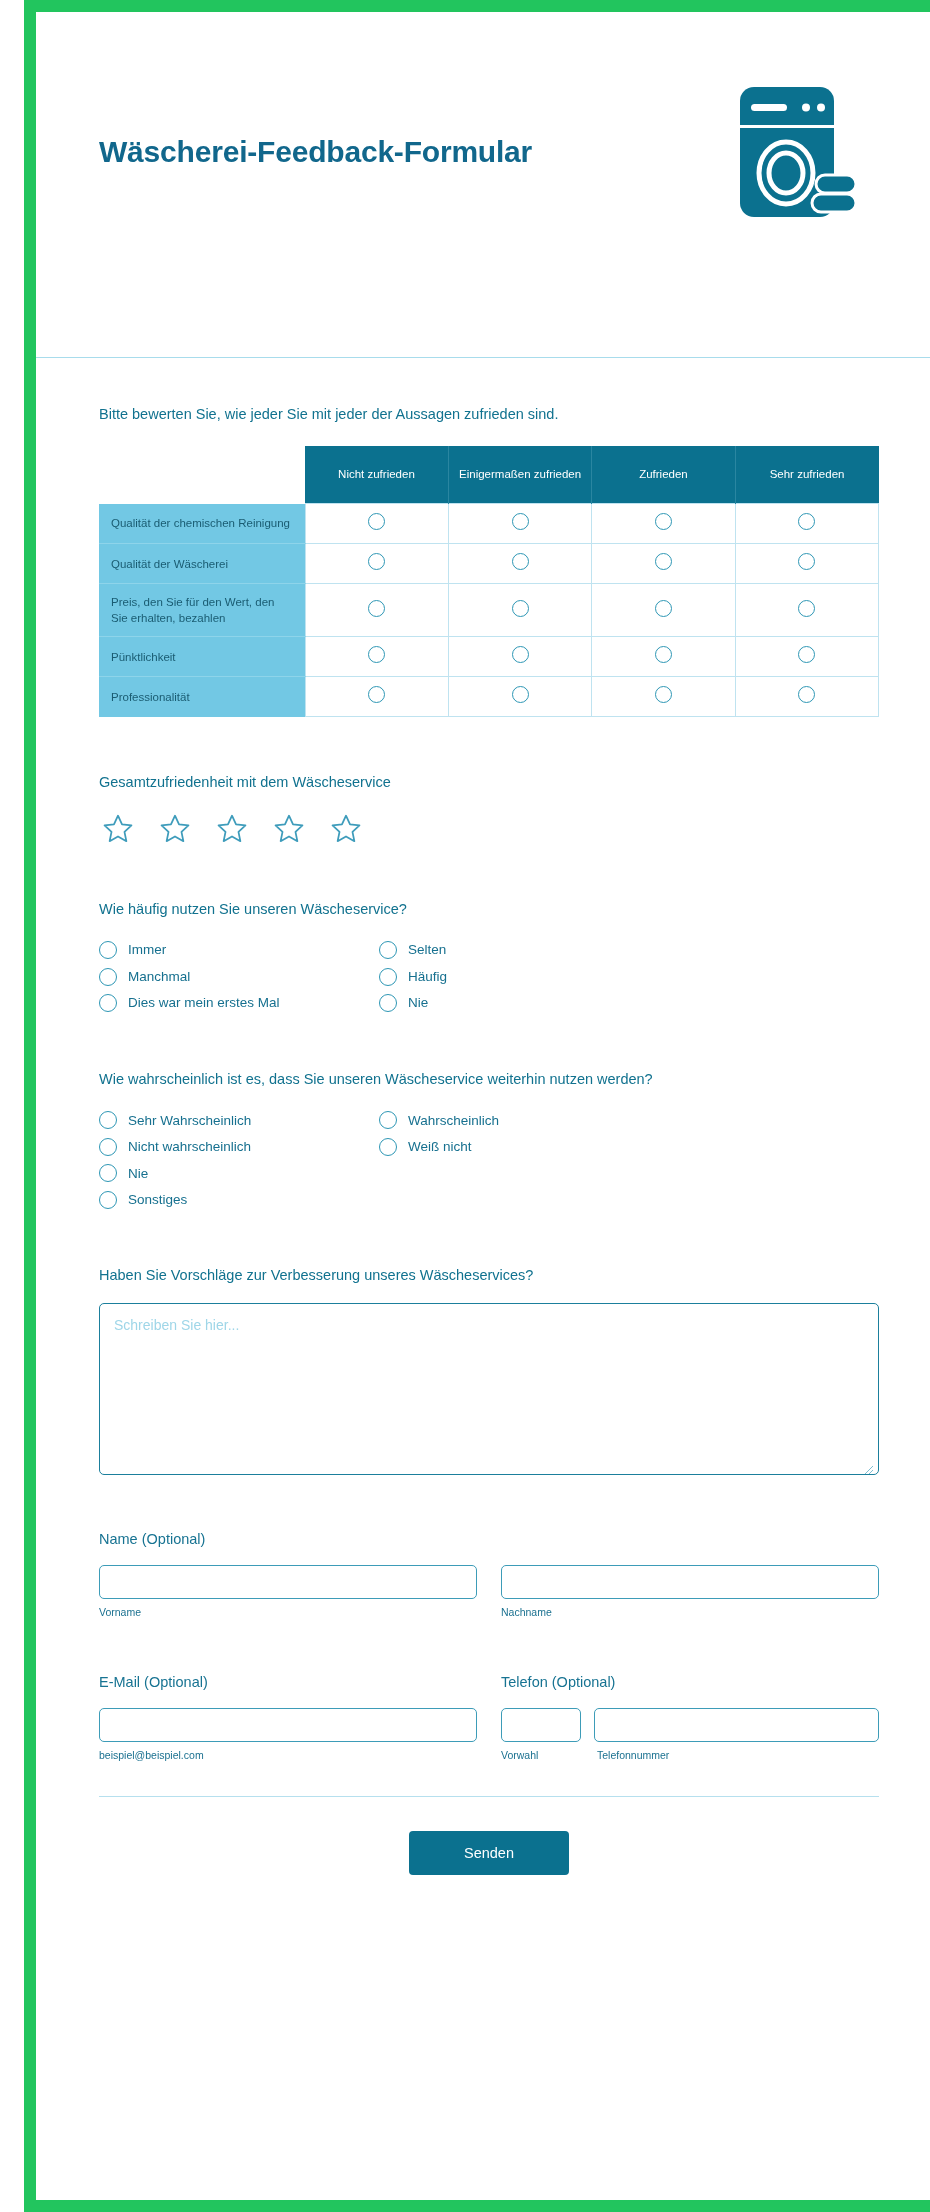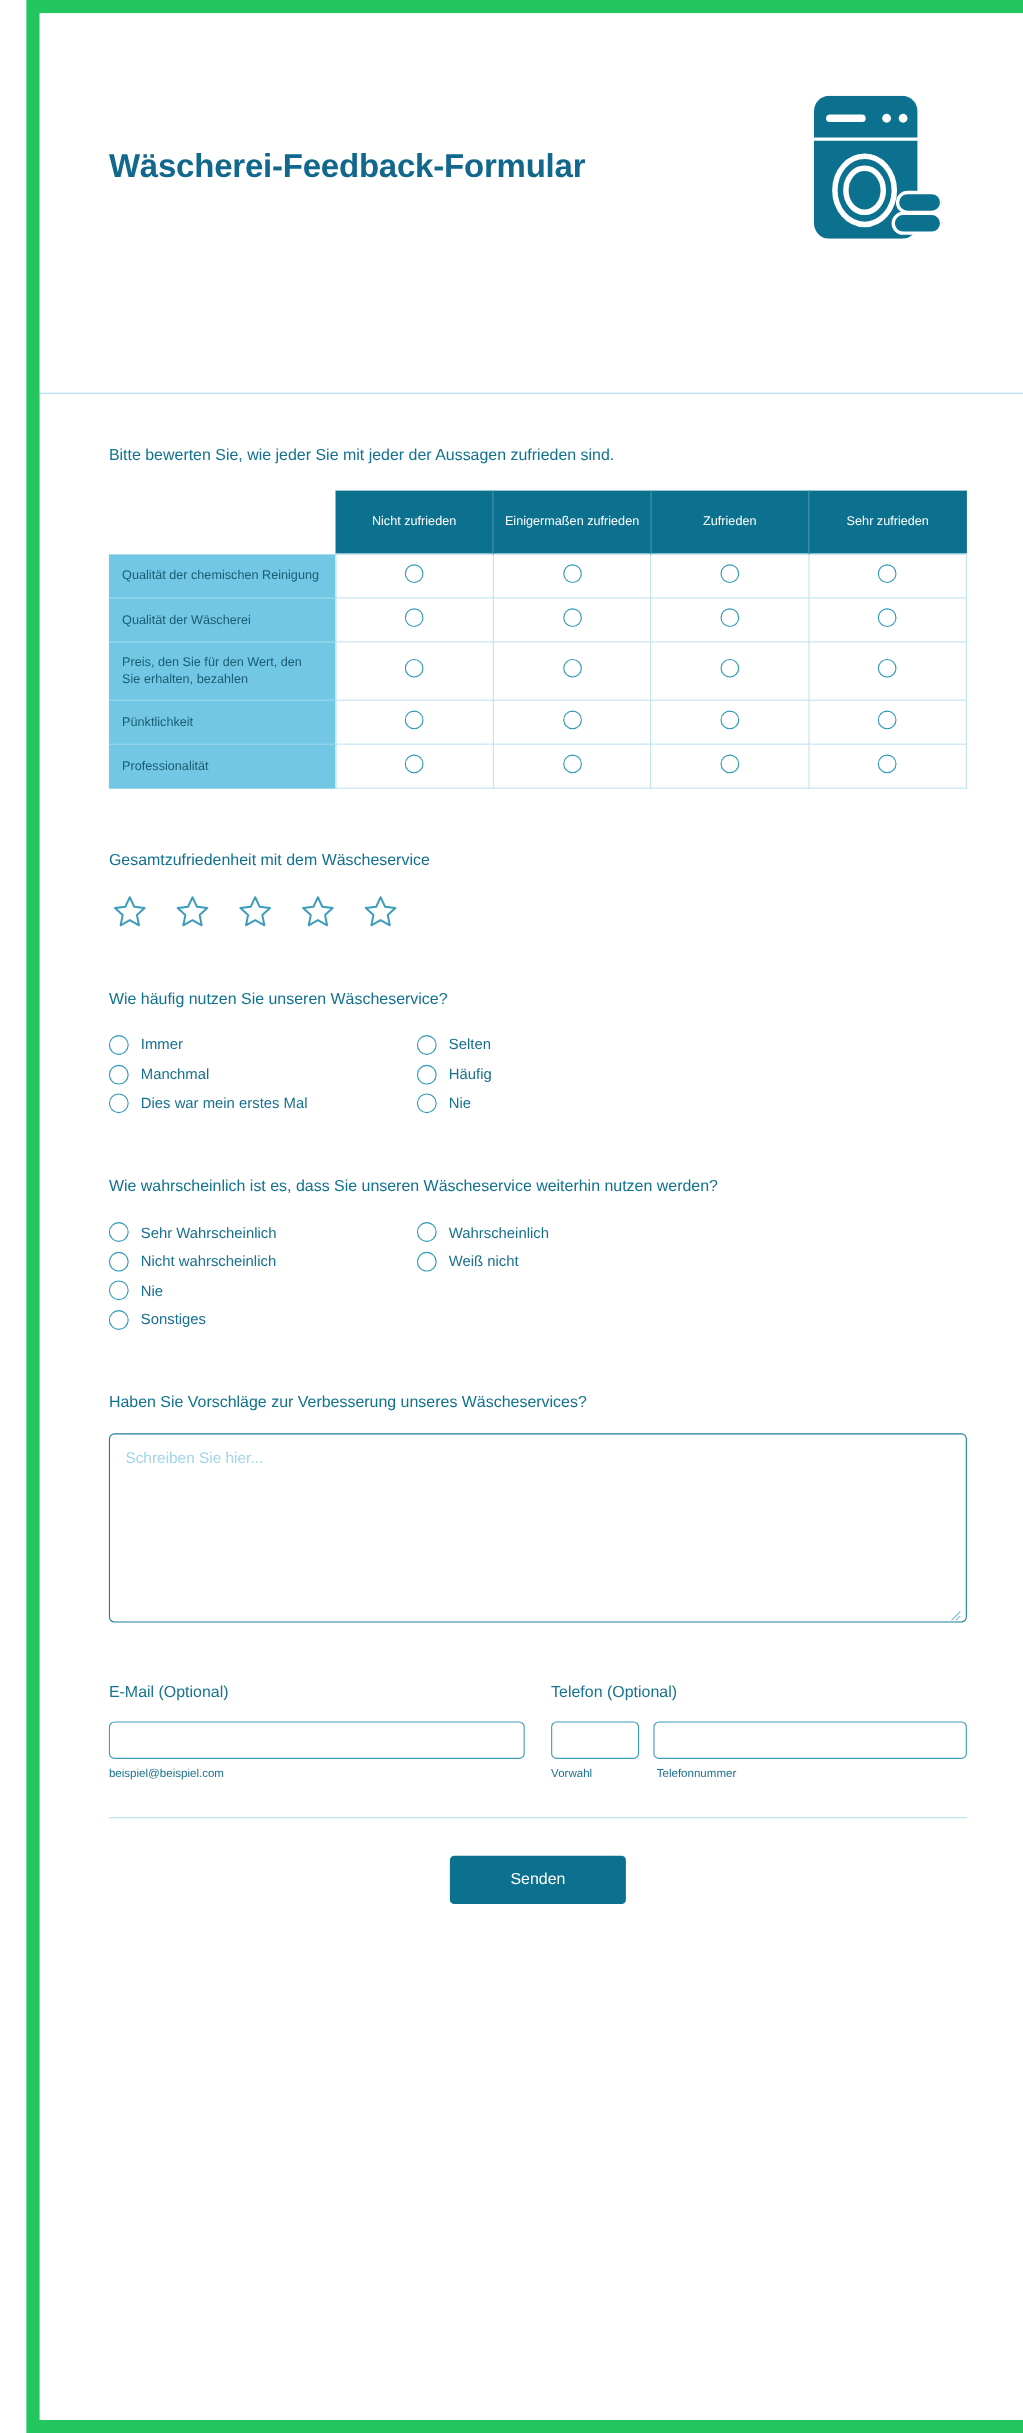--- a/index.html
+++ b/index.html
@@ -433,20 +433,33 @@
         <div class="ta-box">
           <div class="ta-placeholder">Schreiben Sie hier...</div>
           <span class="ta-grip">
             <svg viewBox="0 0 10 10" width="10" height="10">
               <path d="M9,1 L1,9 M9,5 L5,9" stroke="#7fbdd0" stroke-width="1" fill="none"></path>
             </svg>
           </span>
         </div>
       </div>
 
+      <div class="fields-block">
+        <div class="field-label">Name (Optional)</div>
+        <div class="name-row">
+          <div class="name-col">
+            <div class="input-box"></div>
+            <div class="hint">Vorname</div>
+          </div>
+          <div class="name-col">
+            <div class="input-box"></div>
+            <div class="hint">Nachname</div>
+          </div>
+        </div>
+      </div>
 
       <div class="fields-block">
         <div class="contact-row">
           <div class="contact-col">
             <div class="field-label">E-Mail (Optional)</div>
             <div class="input-box" style="margin-top:16px;"></div>
             <div class="hint">beispiel@beispiel.com</div>
           </div>
           <div class="contact-col">
             <div class="field-label">Telefon (Optional)</div>

